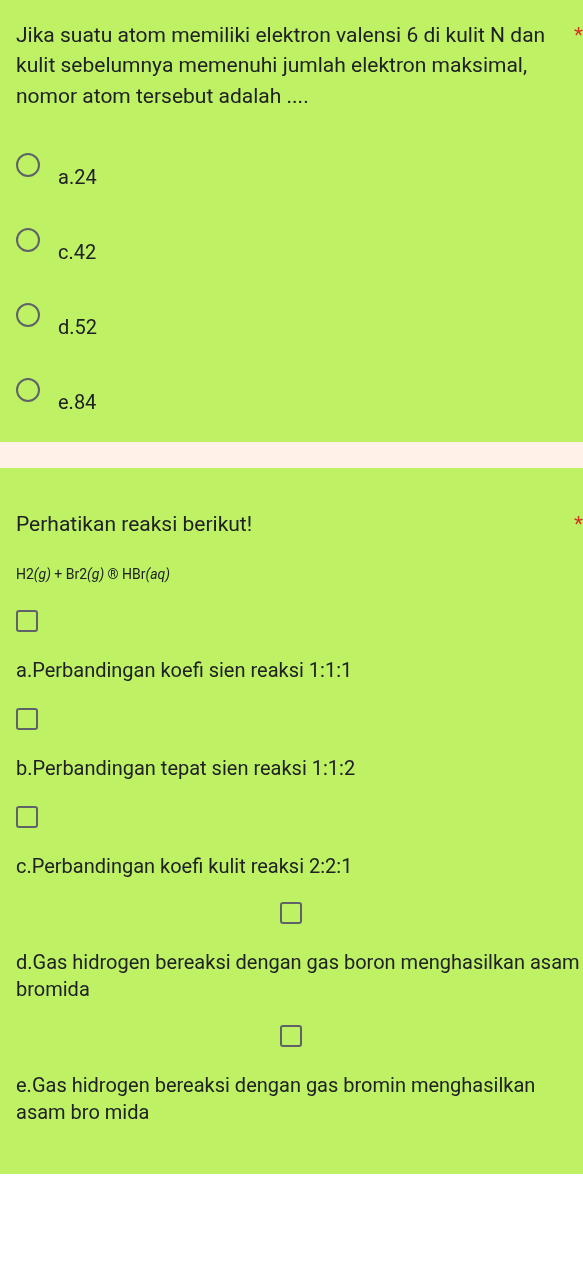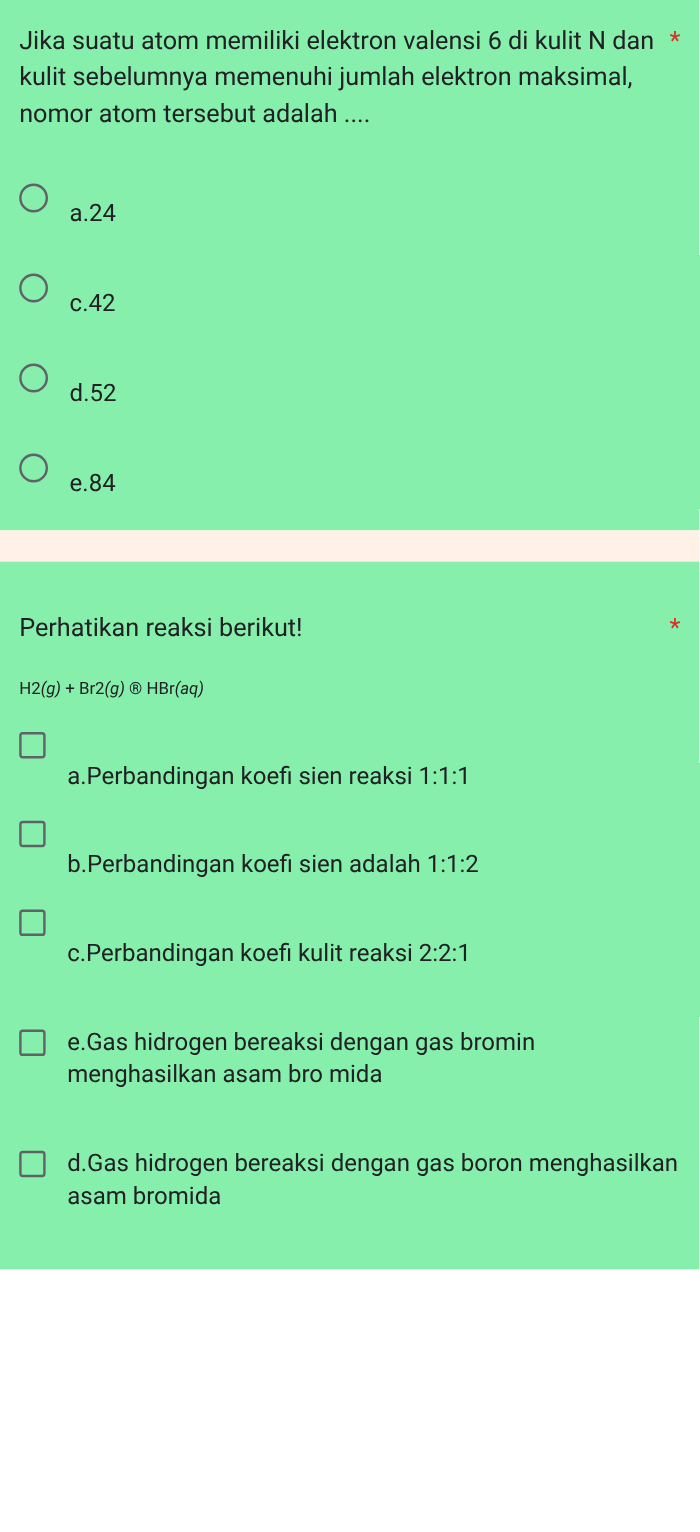--- a/index.html
+++ b/index.html
@@ -7,22 +7,22 @@
       padding: 0;
       box-sizing: border-box;
     }
     body {
       font-family: Roboto, Arial, sans-serif;
       width: 583px;
       background: #ffffff;
       color: #202124;
     }
     .question-block {
-      padding: 20px 16px 26px 16px;
-      background: #86efac;
+      padding: 20px 0 26px 16px;
+      background: #bef264;
     }
     .question-text {
       font-size: 21px;
       line-height: 1.45;
       color: #202124;
       font-weight: 400;
       margin-bottom: 28px;
       position: relative;
     }
     .required-mark {
@@ -81,20 +81,21 @@
       margin-bottom: 28px;
       color: #202124;
     }
     .q2-text {
       margin-bottom: 26px;
       margin-top: 21px;
     }
     .checkbox-options .option-row {
       margin-bottom: 22px;
       align-items: flex-start;
+      flex-direction: column;
     }
     .checkbox-options .checkbox-box {
       margin-top: 2px;
     }
     .fourth-option .checkbox-box {
       margin-top: 14px;
     }
     .fifth-option .checkbox-box {
       margin-top: 14px;
     }
@@ -143,28 +144,28 @@
   <div class="formula">
     <span>H2</span><span class="italic">(g)</span><span> + </span><span>Br2</span><span class="italic">(g)</span><span> ® </span><span>HBr</span><span class="italic">(aq)</span>
   </div>
   <div class="checkbox-options">
     <div class="option-row">
       <div class="checkbox-box"></div>
       <span class="option-label">a.Perbandingan koefi sien reaksi 1:1:1</span>
     </div>
     <div class="option-row">
       <div class="checkbox-box"></div>
-      <span class="option-label">b.Perbandingan koefi sien adalah 1:1:2</span>
+      <span class="option-label">b.Perbandingan tepat sien reaksi 1:1:2</span>
     </div>
     <div class="option-row">
       <div class="checkbox-box"></div>
       <span class="option-label">c.Perbandingan koefi kulit reaksi 2:2:1</span>
     </div>
+    <div class="option-row fourth-option">
+      <div class="checkbox-box"></div>
+      <span class="option-label">d.Gas hidrogen bereaksi dengan gas boron menghasilkan asam bromida</span>
+    </div>
     <div class="option-row fifth-option">
       <div class="checkbox-box"></div>
       <span class="option-label">e.Gas hidrogen bereaksi dengan gas bromin menghasilkan asam bro mida</span>
-    </div>
-    <div class="option-row fourth-option">
-      <div class="checkbox-box"></div>
-      <span class="option-label">d.Gas hidrogen bereaksi dengan gas boron menghasilkan asam bromida</span>
     </div>
   </div>
 </div>
 
 </body></html>

